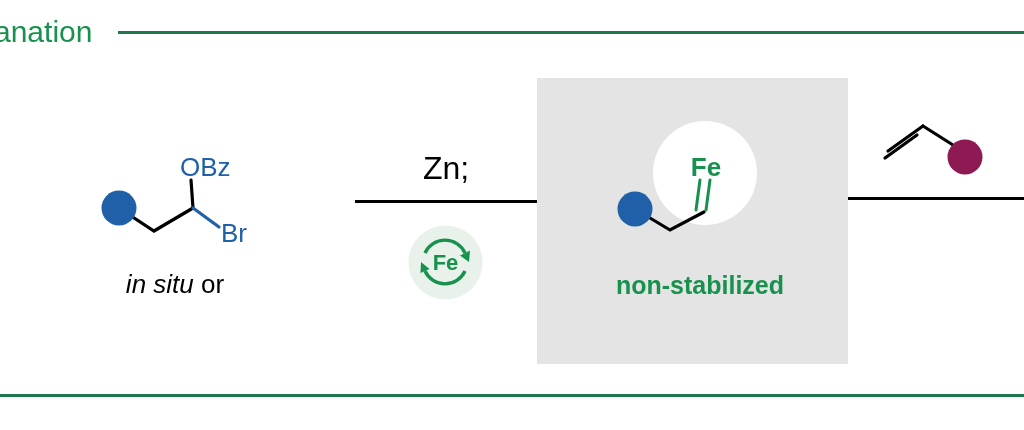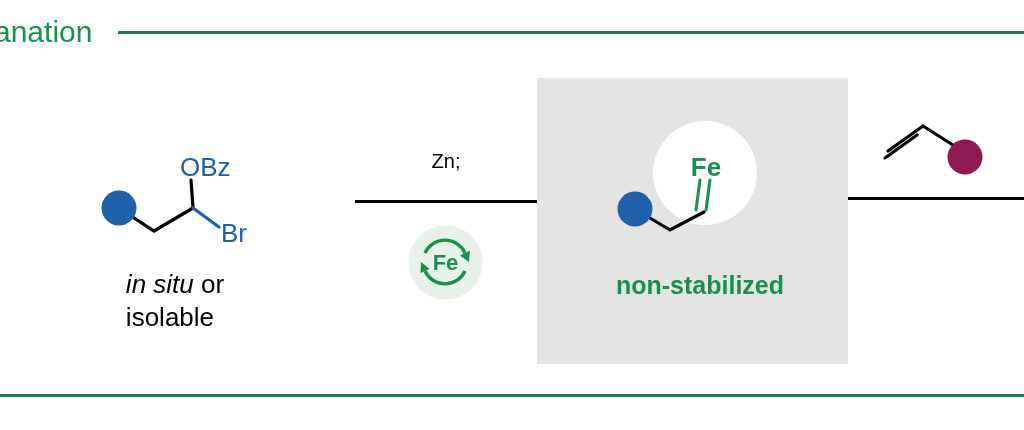--- a/index.html
+++ b/index.html
@@ -10,29 +10,29 @@
   .header-label { position:absolute; left:-6px; top:15px; font-size:30px; color:var(--green-text); }
   .rule { position:absolute; height:3px; background:var(--green-rule); }
   .top-rule { left:118px; top:31px; width:906px; }
   .bottom-rule { left:0; top:394px; width:1024px; }
 
   .arrow { position:absolute; height:3px; background:var(--bond-black); }
   .arrow1 { left:355px; top:200px; width:182px; }
   .arrow2 { left:848px; top:197px; width:176px; }
 
   .zn-label { position:absolute; left:446px; top:150px; transform:translateX(-50%);
-              font-size:20px; color:#000; }
+              font-size:32px; color:#000; }
 
   .graybox { position:absolute; left:537px; top:78px; width:311px; height:286px;
              background:var(--box-gray); }
   .whitecircle { position:absolute; left:653px; top:121px; width:104px; height:104px;
                  background:#fff; border-radius:50%; }
 
   .caption-left { position:absolute; left:175px; top:268px; transform:translateX(-50%);
-                  font-size:26px; line-height:33px; color:#000;
+                  text-align:center; font-size:26px; line-height:33px; color:#000;
                   white-space:nowrap; }
   .caption-left .it { font-style:italic; }
 
   .caption-box { position:absolute; left:700px; top:270px; transform:translateX(-50%);
                  font-size:25px; line-height:31px;
                  color:var(--green-text); white-space:nowrap; }
   .caption-box .bold { font-weight:bold; }
 
   .svg-abs { position:absolute; overflow:visible; }
 
@@ -63,21 +63,20 @@
     <path class="bond" d="M27,70 L62,93 L101,70"></path>
     <path class="bond" d="M101,70 L99,42"></path>
     <path class="bond-blue" d="M101,70 L127,89"></path>
     <circle class="ball-blue" cx="27" cy="70" r="17.5"></circle>
     <text class="atom-blue" x="88" y="38">OBz</text>
     <text class="atom-blue" x="129" y="104">Br</text>
   </svg>
 
   <div class="caption-left">
     <div><span class="it">in situ</span><span> or</span></div>
-    <div>isolable</div>
   </div>
 
   <div class="arrow arrow1"></div>
   <div class="zn-label">Zn;</div>
 
   <svg class="svg-abs" style="left:408px; top:225px;" width="75" height="75">
     <circle class="fe-bg" cx="37.5" cy="37.5" r="37"></circle>
     <path class="fe-arc" d="M17,28 A22,22 0 0 1 57,28"></path>
     <polygon class="fe-head" points="52,30.5 62,25.5 61,37"></polygon>
     <path class="fe-arc" d="M57,46 A22,22 0 0 1 17,46"></path>

